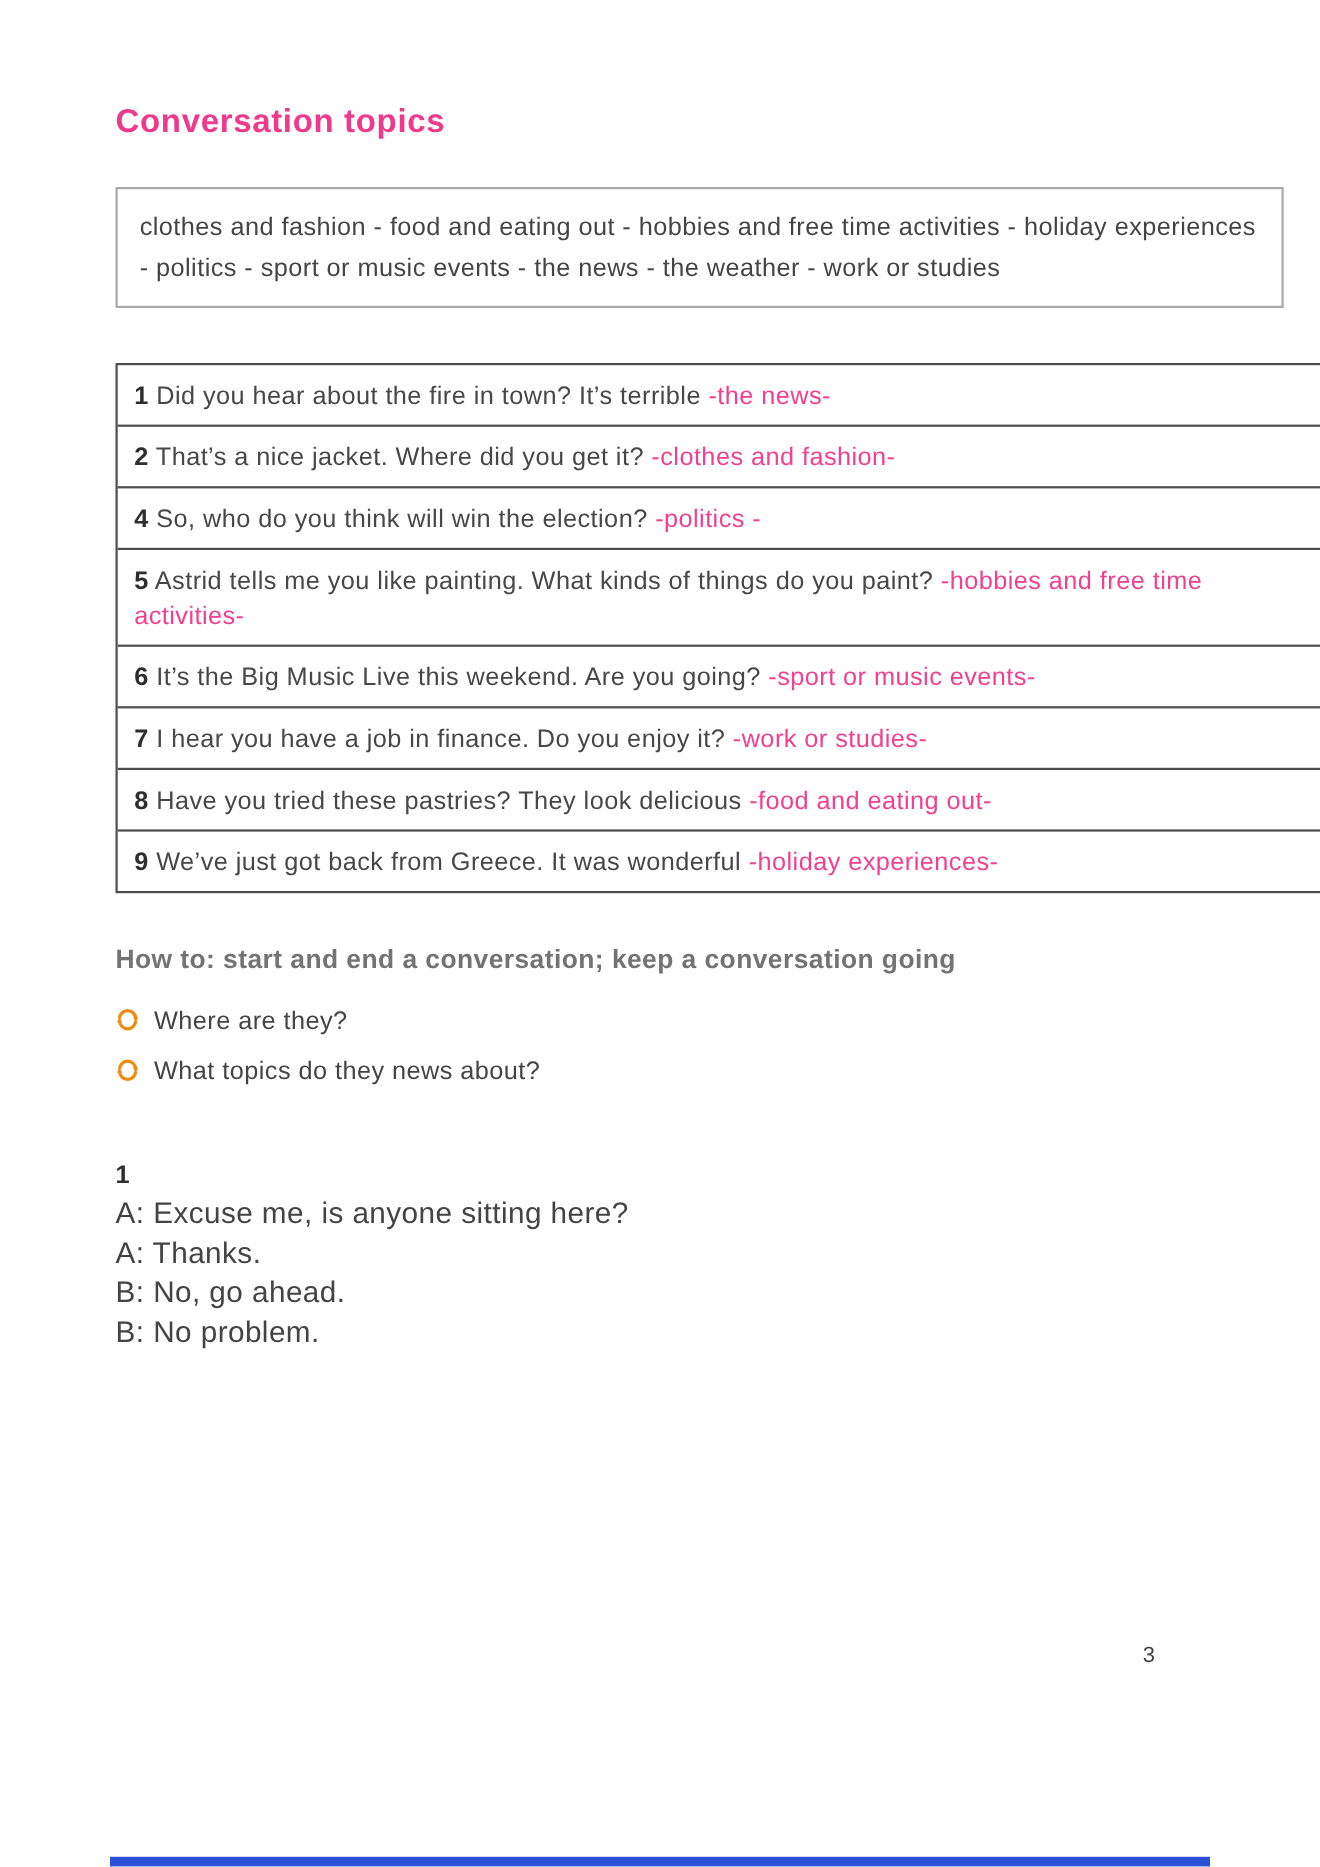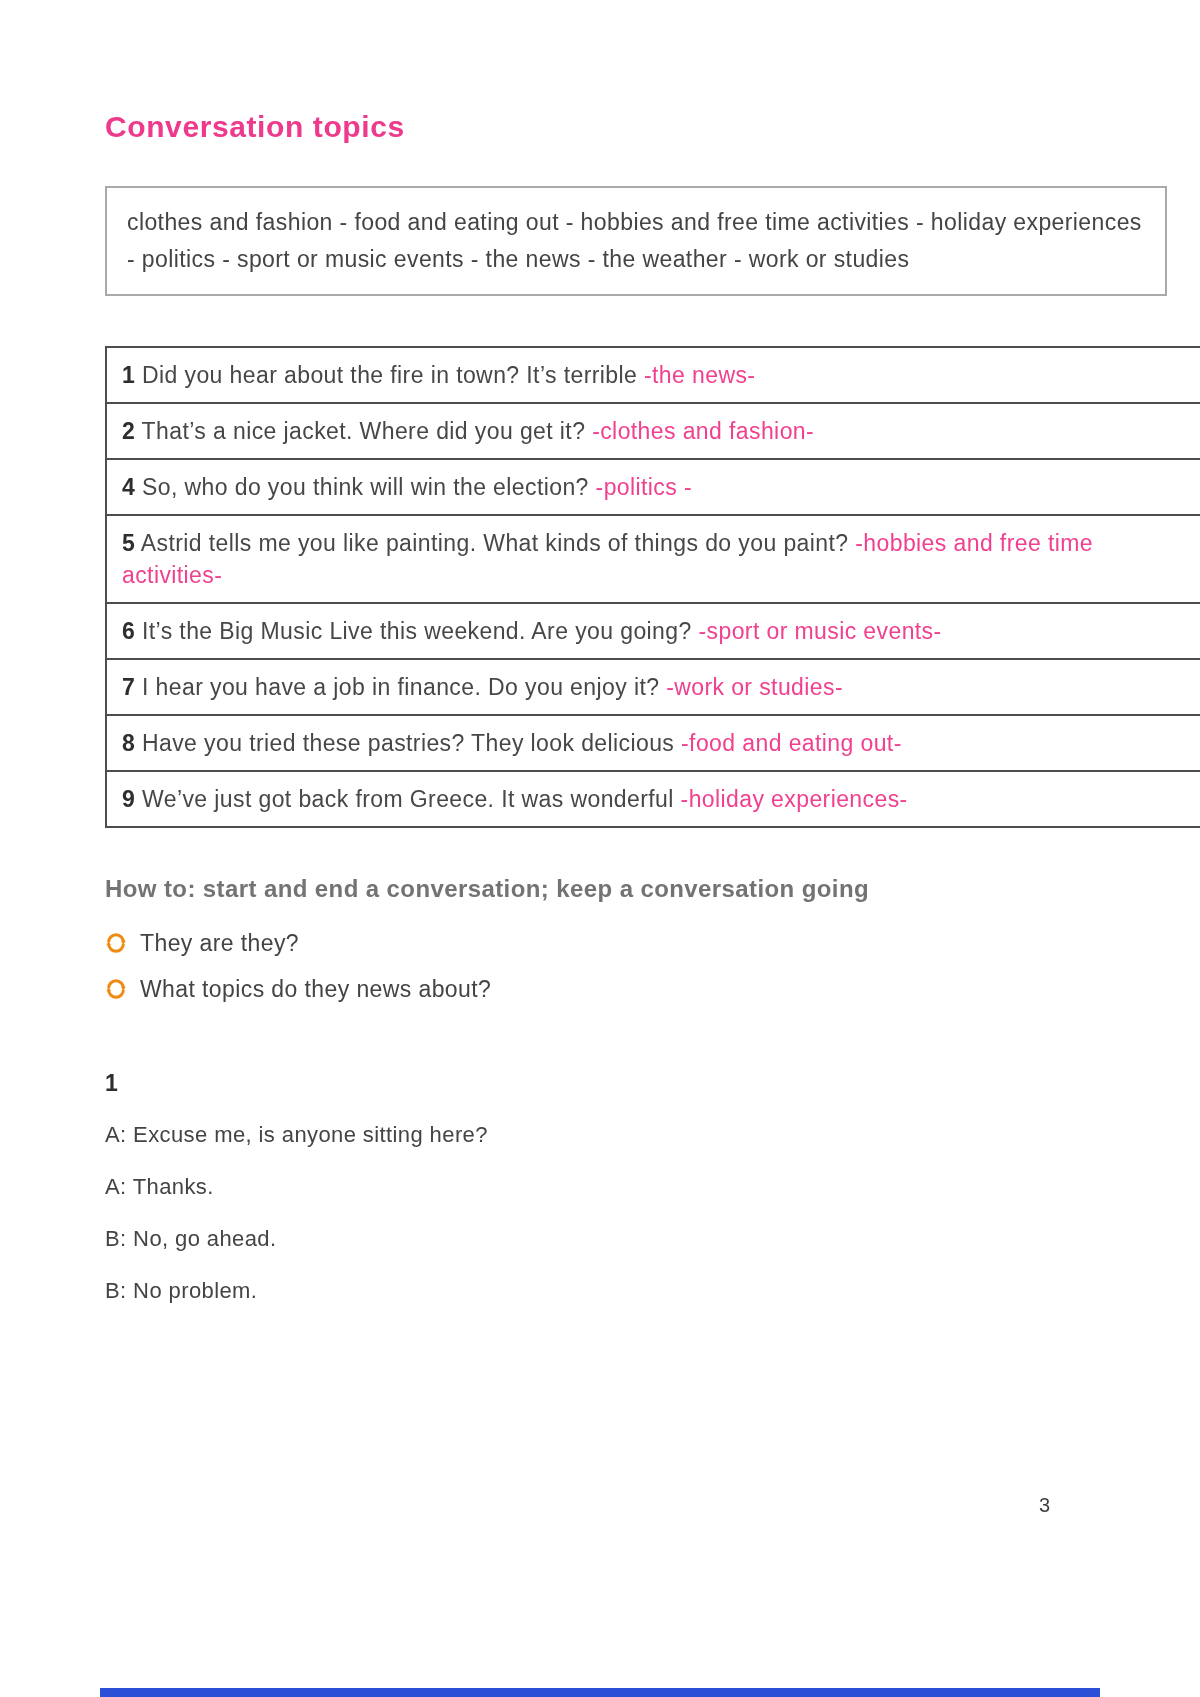--- a/index.html
+++ b/index.html
@@ -9,21 +9,21 @@
     width: 1200px;
     height: 1697px;
     background: #ffffff;
     font-family: "Liberation Sans", sans-serif;
     color: #3f3f3f;
     overflow: hidden;
   }
   .content {
     position: absolute;
     left: 105px;
-    top: 16px;
+    top: 0;
     width: 945px;
   }
   .doc-title {
     margin-top: 94px;
     font-size: 30px;
     font-weight: bold;
     color: #ee3a8c;
     letter-spacing: 0.6px;
   }
   .topics-box {
@@ -73,22 +73,22 @@
   }
   .bullet-icon { display: inline-flex; width: 22px; height: 22px; }
   .dialogue-num {
     margin-top: 64px;
     font-size: 23px;
     font-weight: bold;
     color: #2e2e2e;
     line-height: 30px;
   }
   .dialogue-line {
-    margin-top: 22px;
-    font-size: 22px;
+    margin-top: 6px;
+    font-size: 27px;
     line-height: 30px;
     letter-spacing: 0.4px;
     color: #444444;
   }
   .page-number {
     position: absolute;
     right: 150px;
     bottom: 180px;
     font-size: 20px;
     color: #3f3f3f;
@@ -164,21 +164,21 @@
         <span class="bullet-icon">
           <svg width="22" height="22" viewBox="0 0 24 24" aria-hidden="true">
             <g fill="none" stroke="#f08b12" stroke-width="3.2">
               <path d="M4,11 A8,8 0 0 1 20,11"></path>
               <path d="M20,13 A8,8 0 0 1 4,13"></path>
             </g>
             <polygon points="17.5,9.5 22.5,9.5 20,14.5" fill="#f08b12"></polygon>
             <polygon points="1.5,14.5 6.5,14.5 4,9.5" fill="#f08b12"></polygon>
           </svg>
         </span>
-        <span class="bullet-text">They are they?</span>
+        <span class="bullet-text">Where are they?</span>
       </div>
       <div class="bullet">
         <span class="bullet-icon">
           <svg width="22" height="22" viewBox="0 0 24 24" aria-hidden="true">
             <g fill="none" stroke="#f08b12" stroke-width="3.2">
               <path d="M4,11 A8,8 0 0 1 20,11"></path>
               <path d="M20,13 A8,8 0 0 1 4,13"></path>
             </g>
             <polygon points="17.5,9.5 22.5,9.5 20,14.5" fill="#f08b12"></polygon>
             <polygon points="1.5,14.5 6.5,14.5 4,9.5" fill="#f08b12"></polygon>

